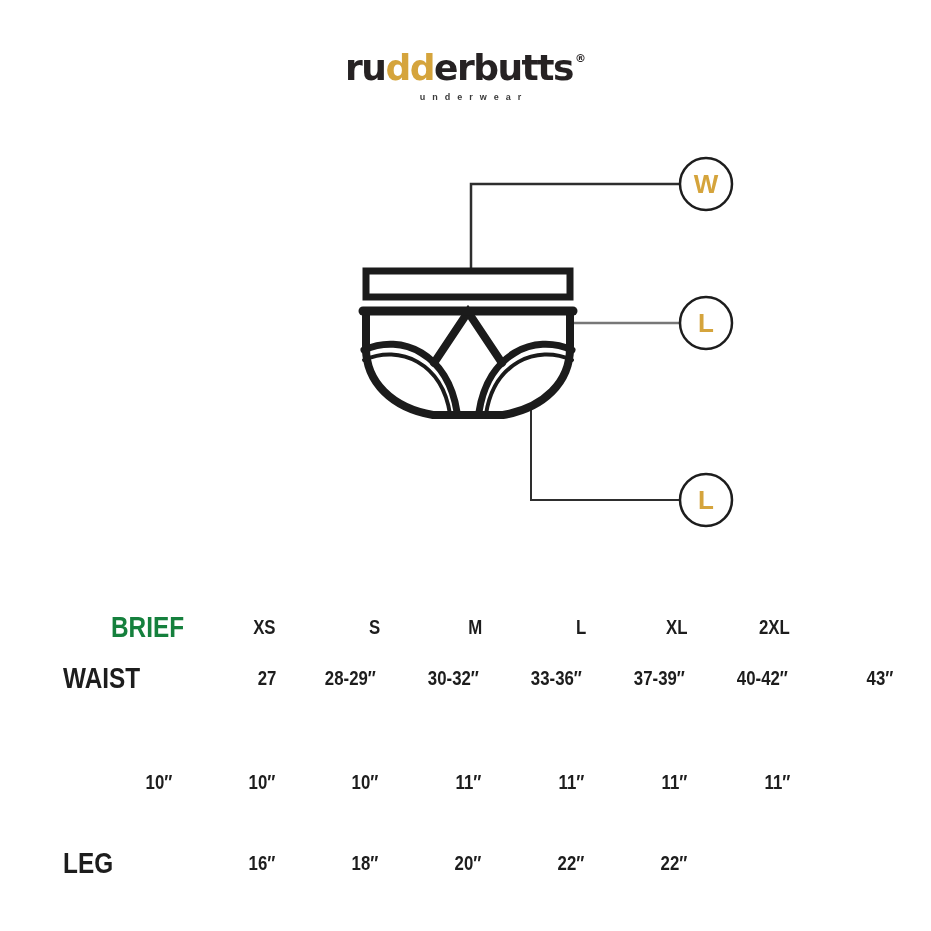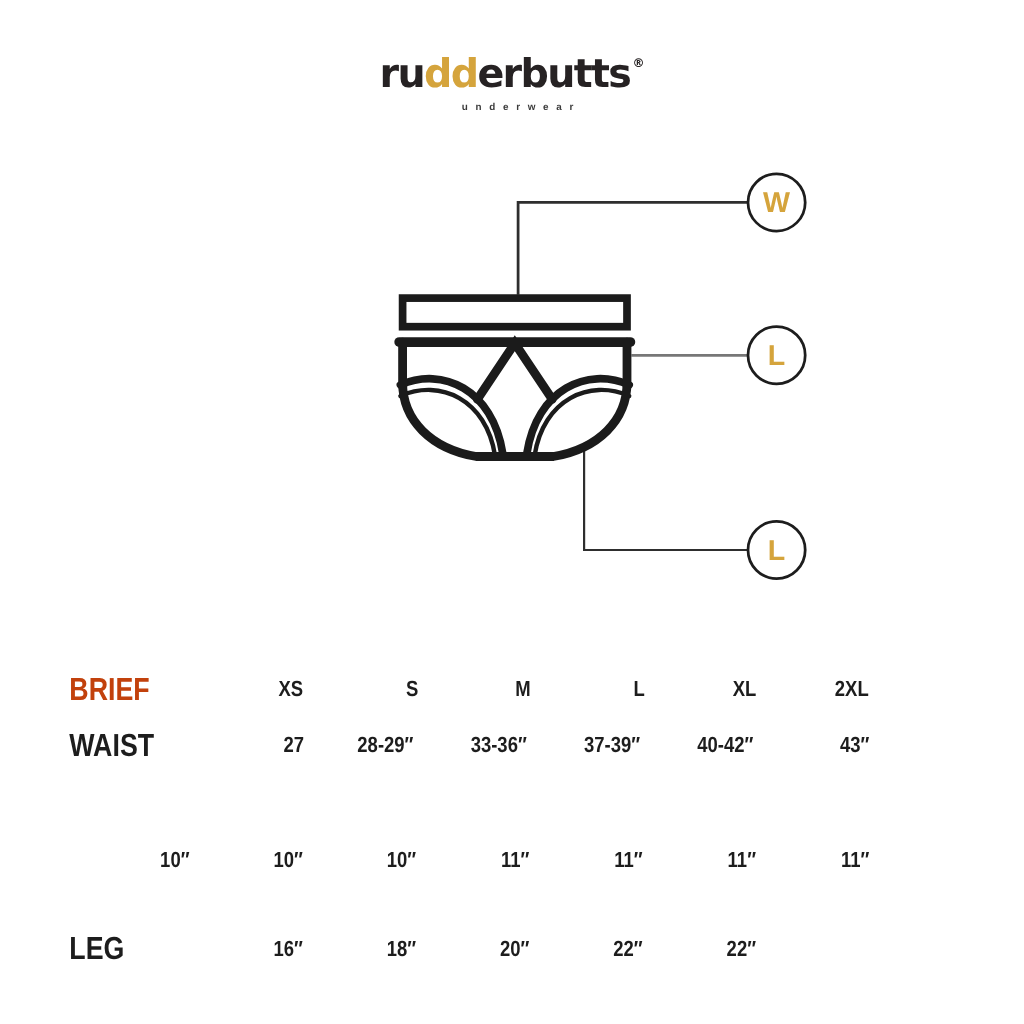--- a/index.html
+++ b/index.html
@@ -28,21 +28,21 @@
     height:44px;line-height:44px;align-items:center;
   }
   .trow .lbl{
     text-align:left;font-weight:bold;font-size:29px;white-space:nowrap;
   }
   .trow .lbl span{display:inline-block;transform:scaleX(0.84);transform-origin:left center;}
   .trow .val{
     text-align:right;font-weight:bold;font-size:20px;white-space:nowrap;
   }
   .trow .val span{display:inline-block;transform:scaleX(0.84);transform-origin:center center;}
-  .gold-text{color:#c2410c;}
+  .gold-text{color:#15803d;margin-left:48px;}
   #row-header{top:605px;}
   #row-waist{top:656px;}
   #row-lenght{top:760px;}
   #row-leg{top:841px;}
 </style>
 </head>
 <body>
 
 <div id="stage">
 
@@ -93,20 +93,21 @@
     <div class="val"><span>M</span></div>
     <div class="val"><span>L</span></div>
     <div class="val"><span>XL</span></div>
     <div class="val"><span>2XL</span></div>
   </div>
 
   <div class="trow" id="row-waist">
     <div class="lbl"><span>WAIST</span></div>
     <div class="val"><span>27</span></div>
     <div class="val"><span>28-29″</span></div>
+    <div class="val"><span>30-32″</span></div>
     <div class="val"><span>33-36″</span></div>
     <div class="val"><span>37-39″</span></div>
     <div class="val"><span>40-42″</span></div>
     <div class="val"><span>43″</span></div>
   </div>
 
   <div class="trow" id="row-lenght">
     <div class="val"><span>10″</span></div>
     <div class="val"><span>10″</span></div>
     <div class="val"><span>10″</span></div>

